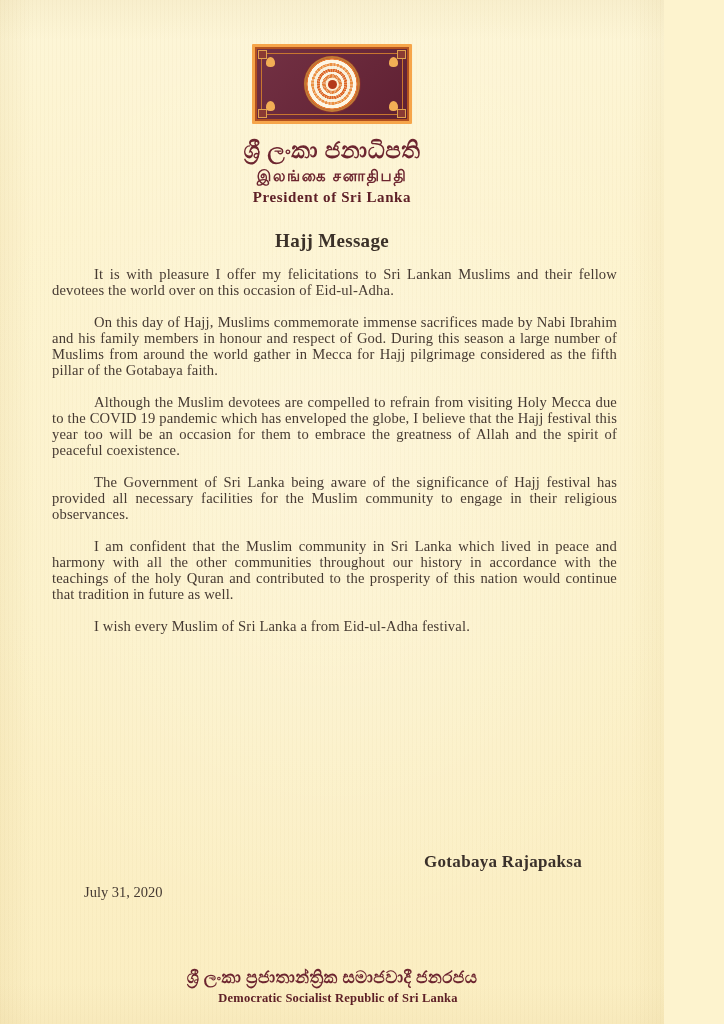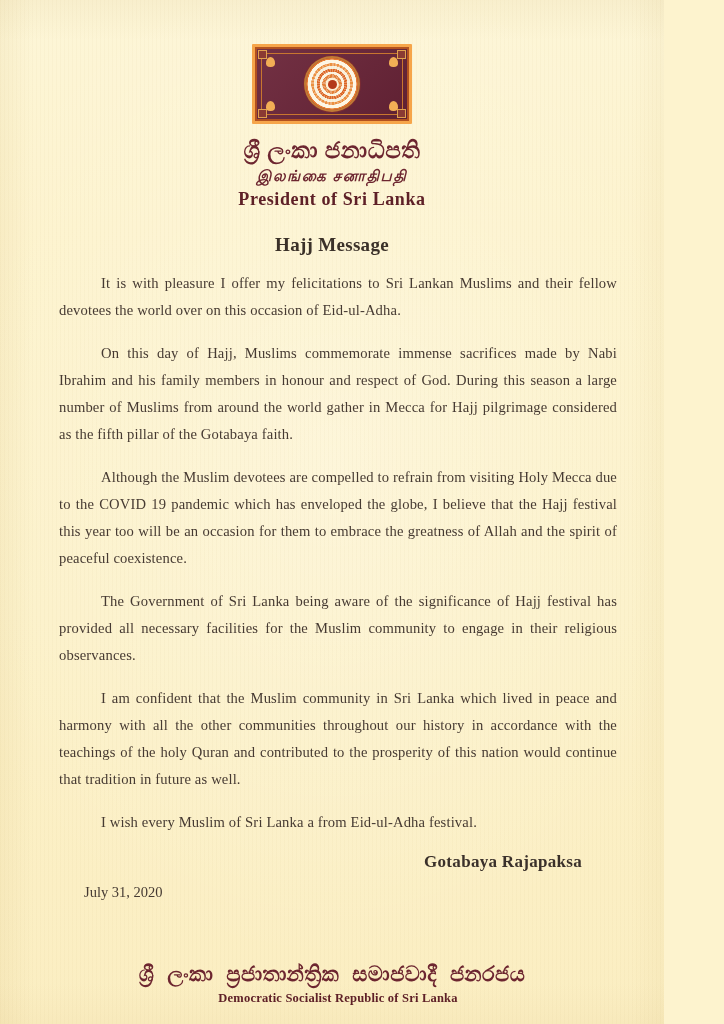--- a/index.html
+++ b/index.html
@@ -169,25 +169,24 @@
     font-weight: 600;
   }
   .lh-tamil {
     margin-top: 3px;
     font-size: 15px;
     line-height: 1.15;
     color: #6d2630;
     letter-spacing: 1.6px;
     font-family: "Liberation Sans", "DejaVu Sans", sans-serif;
     font-weight: 600;
-    font-style: italic;
   }
   .lh-english {
     margin-top: 5px;
-    font-size: 18px;
+    font-size: 15px;
     font-weight: bold;
     color: #5e2027;
     letter-spacing: 0.6px;
     font-family: "Liberation Serif", "DejaVu Serif", serif;
   }
 
   
   .body-block {
     margin: 0 auto;
     width: 570px;
@@ -198,23 +197,23 @@
     font-size: 19px;
     font-weight: bold;
     color: #3b3129;
     letter-spacing: 0.3px;
     margin-bottom: 14px;
   }
   .para {
     text-align: justify;
     text-justify: inter-word;
     font-size: 14.6px;
-    line-height: 27px;
+    line-height: 16px;
     color: #463a32;
-    margin: 0 0 16px 12px;
+    margin: 0 0 16px 5px;
     text-indent: 42px;
     letter-spacing: 0.15px;
   }
   .para.last {
     margin-bottom: 0;
     text-align: left;
   }
 
   
   .signature {
@@ -239,25 +238,25 @@
   
   .footer {
     position: absolute;
     left: 0;
     right: 0;
     bottom: 18px;
     text-align: center;
     z-index: 3;
   }
   .ft-sinhala {
-    font-size: 21px;
+    font-size: 17px;
     line-height: 1.15;
     color: #6d2630;
     letter-spacing: 0.4px;
-    font-family: Liberation Mono, monospace;
+    font-family: Liberation Serif, serif;
     font-weight: 600;
   }
   .ft-tamil {
     margin-top: 2px;
     font-size: 12.5px;
     line-height: 1.2;
     color: #6d2630;
     letter-spacing: 1.2px;
     font-family: "Liberation Sans", "DejaVu Sans", sans-serif;
     font-weight: 600;

